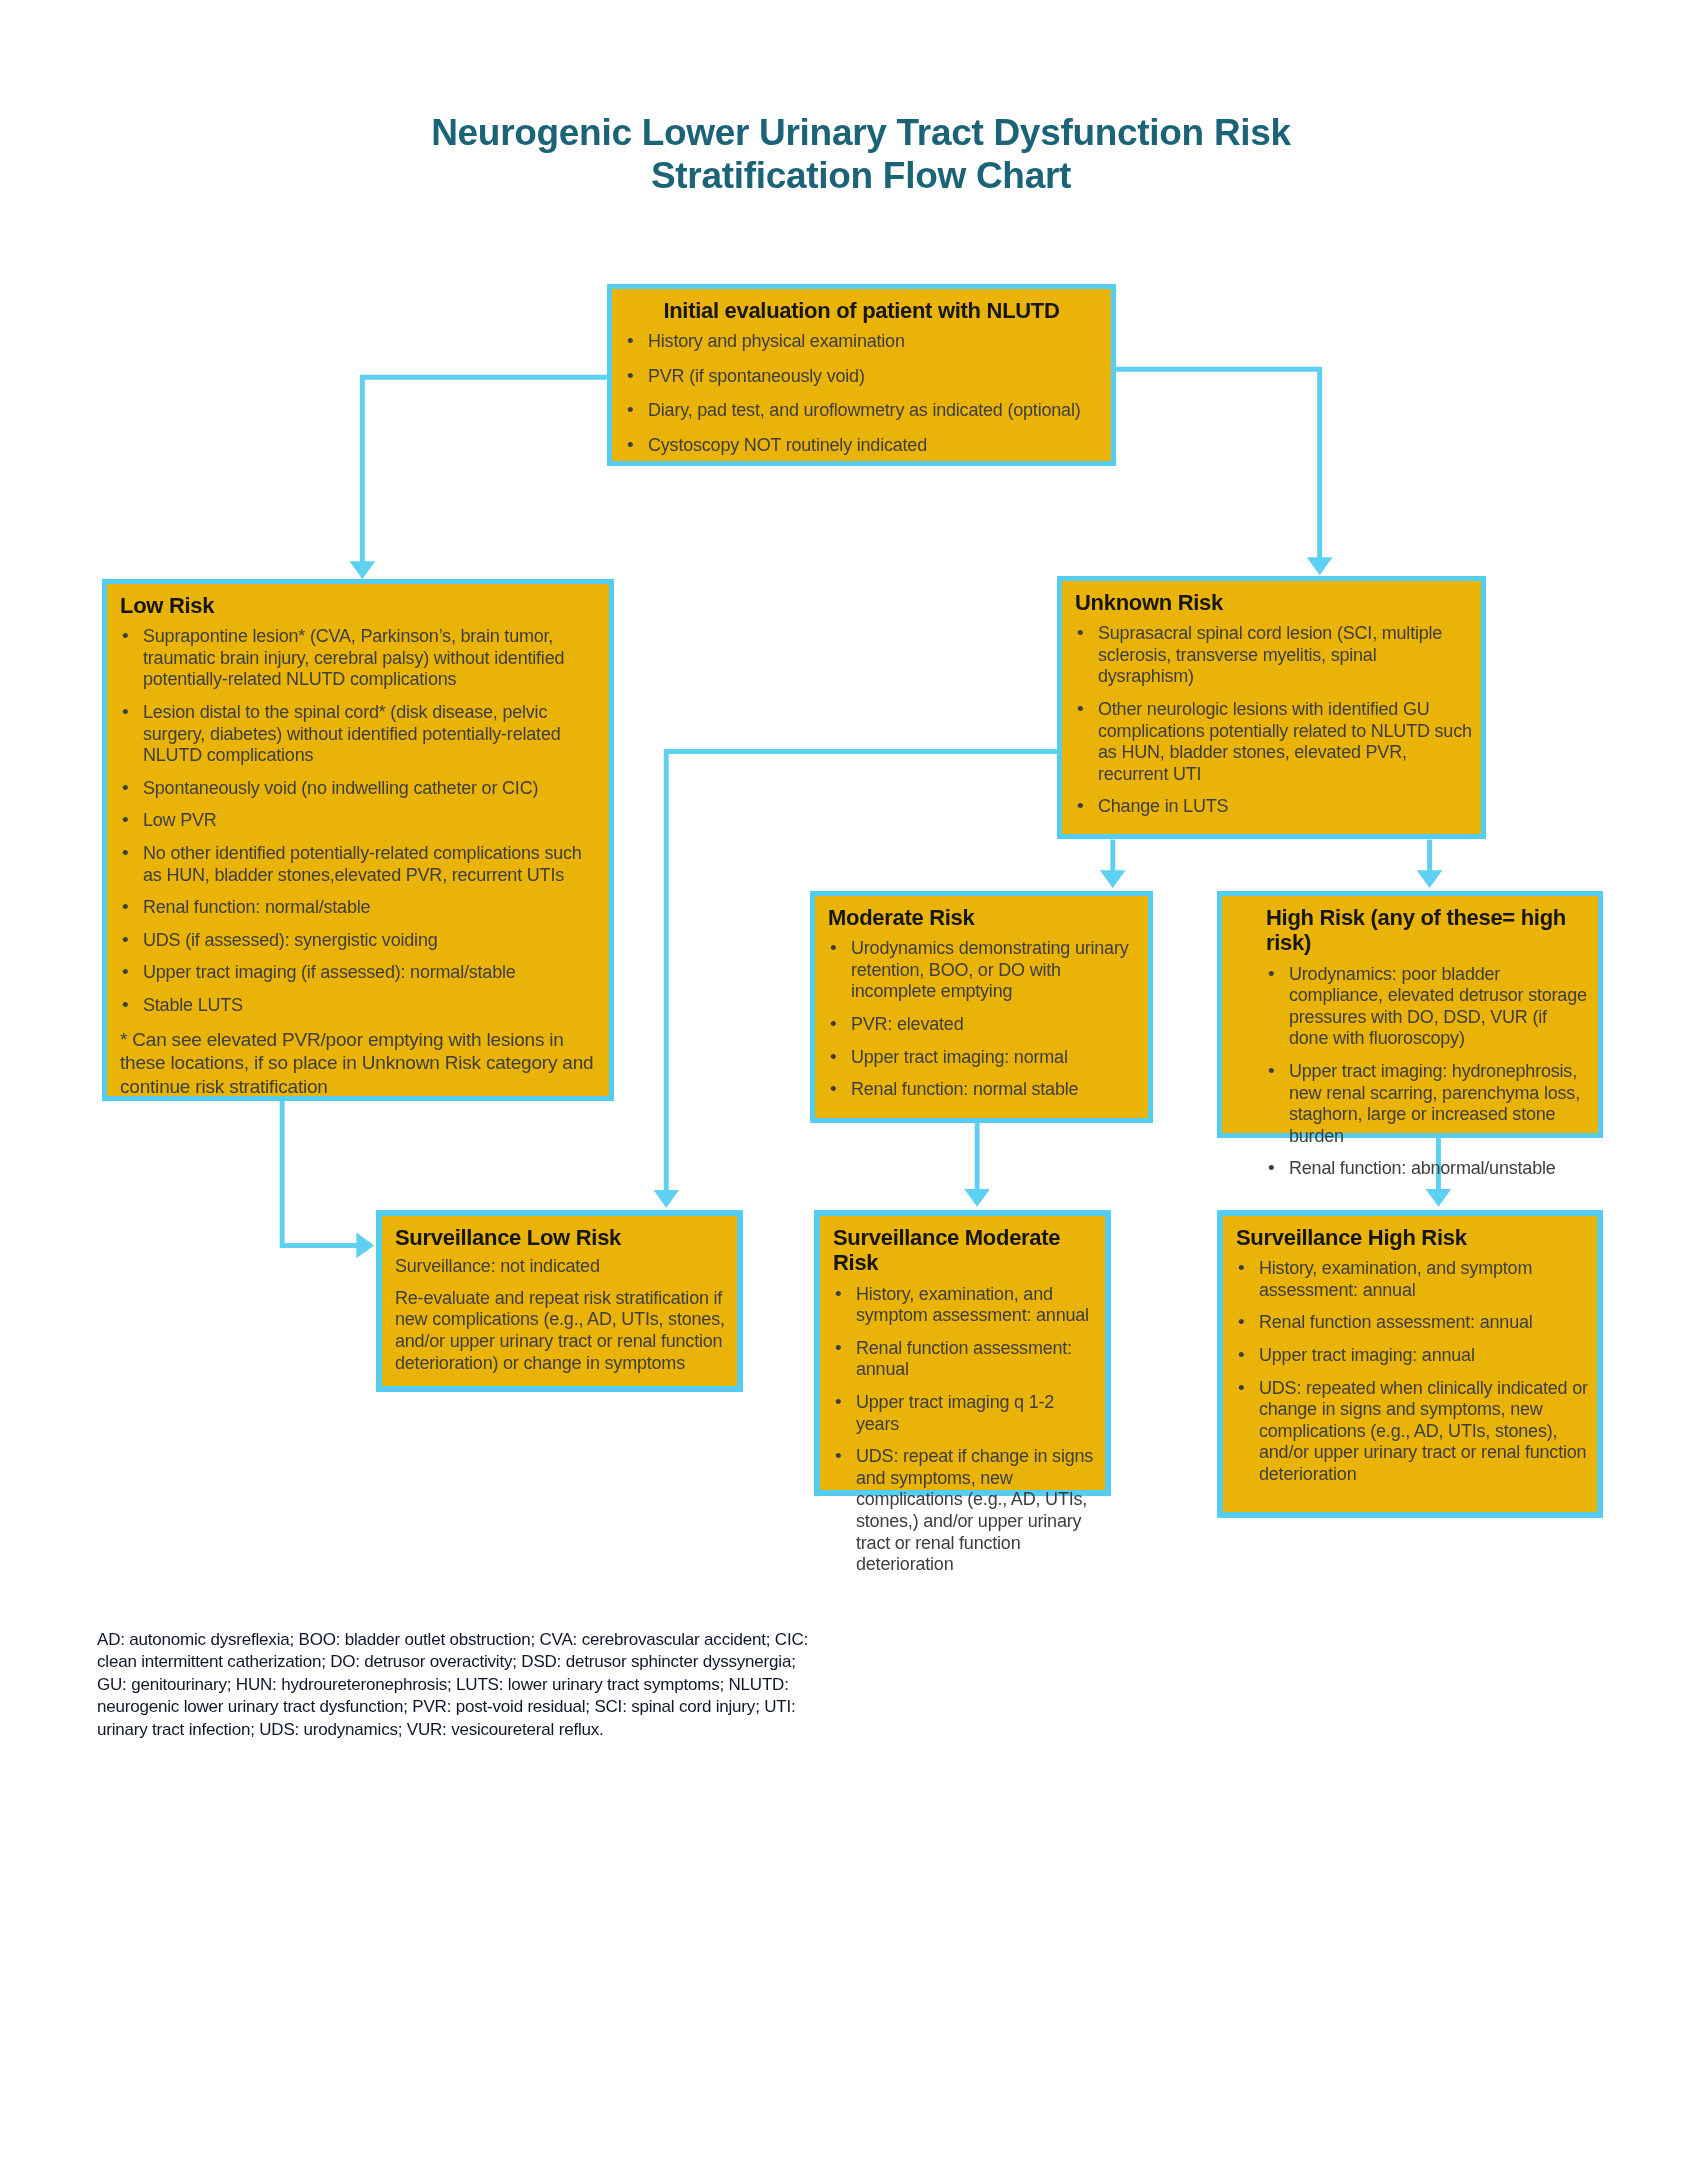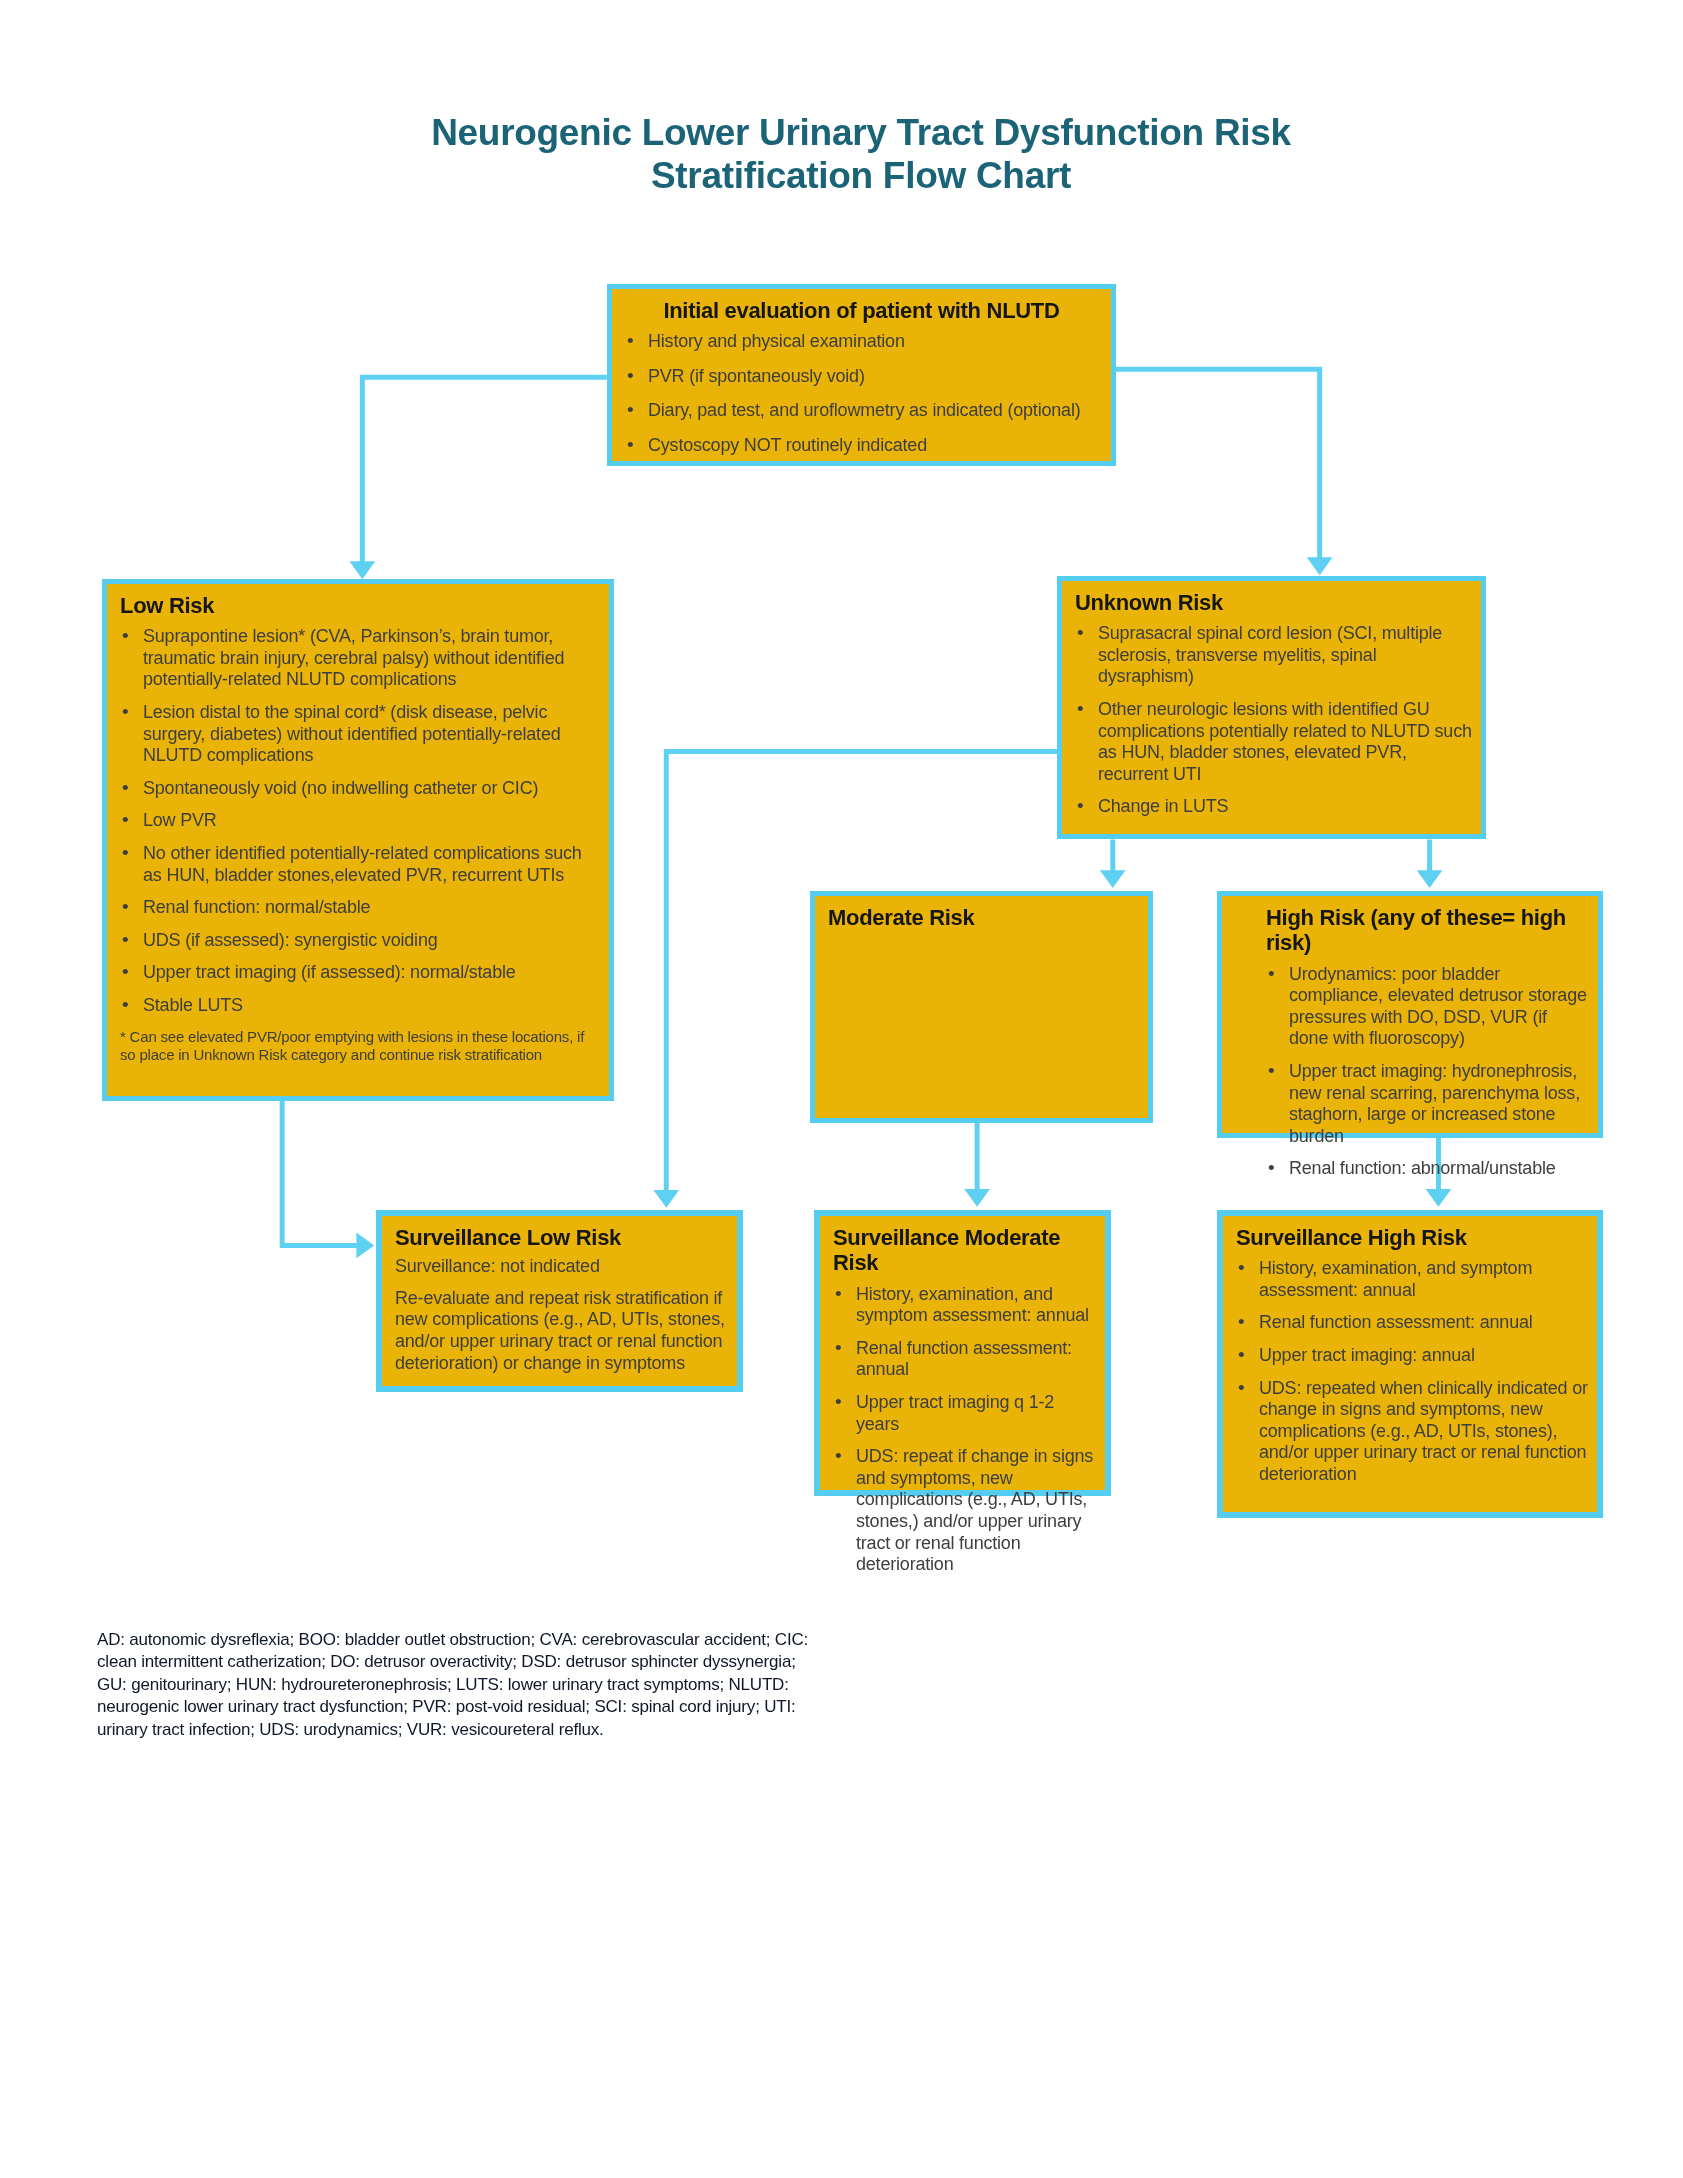--- a/index.html
+++ b/index.html
@@ -33,21 +33,21 @@
   }
   ul.bullets li::before {
     content:"\2022"; position:absolute; left:3px; top:-1px;
     color:#3e3e3e; font-size:19px;
   }
   .box .para {
     margin:4px 8px 10px 13px; font-size:18px; line-height:1.2;
     color:#3e3e3e; letter-spacing:-0.2px;
   }
   .box .footnote {
-    margin:2px 8px 0 13px; font-size:15px; line-height:1.25;
+    margin:2px 8px 0 13px; font-size:19px; line-height:1.25;
     color:#3e3e3e; letter-spacing:-0.2px;
   }
   .abbreviations {
     position:absolute; left:97px; top:1629px; width:728px;
     font-size:17px; line-height:1.32; color:#0f172a; letter-spacing:-0.2px;
   }
   
   .b-initial  { left:607px;  top:284px;  width:509px; height:182px; }
   .b-low      { left:102px;  top:579px;  width:512px; height:522px; }
   .b-unknown  { left:1057px; top:576px;  width:429px; height:263px; }
@@ -133,20 +133,26 @@
     <h2>Unknown Risk</h2>
     <ul class="bullets">
         <li>Suprasacral spinal cord lesion (SCI, multiple sclerosis, transverse myelitis, spinal dysraphism)</li>
         <li>Other neurologic lesions with identified GU complications potentially related to NLUTD such as HUN, bladder stones, elevated PVR, recurrent UTI</li>
         <li>Change in LUTS</li>
       </ul>
   </div>
 
   <div class="box b-moderate">
     <h2>Moderate Risk</h2>
+    <ul class="bullets">
+        <li>Urodynamics demonstrating urinary retention, BOO, or DO with incomplete emptying</li>
+        <li>PVR: elevated</li>
+        <li>Upper tract imaging: normal</li>
+        <li>Renal function: normal stable</li>
+      </ul>
   </div>
 
   <div class="box b-high">
     <h2>High Risk (any of these= high risk)</h2>
     <ul class="bullets">
         <li>Urodynamics: poor bladder compliance, elevated detrusor storage pressures with DO, DSD, VUR (if done with fluoroscopy)</li>
         <li>Upper tract imaging: hydronephrosis, new renal scarring, parenchyma loss, staghorn, large or increased stone burden</li>
         <li>Renal function: abnormal/unstable</li>
       </ul>
   </div>

